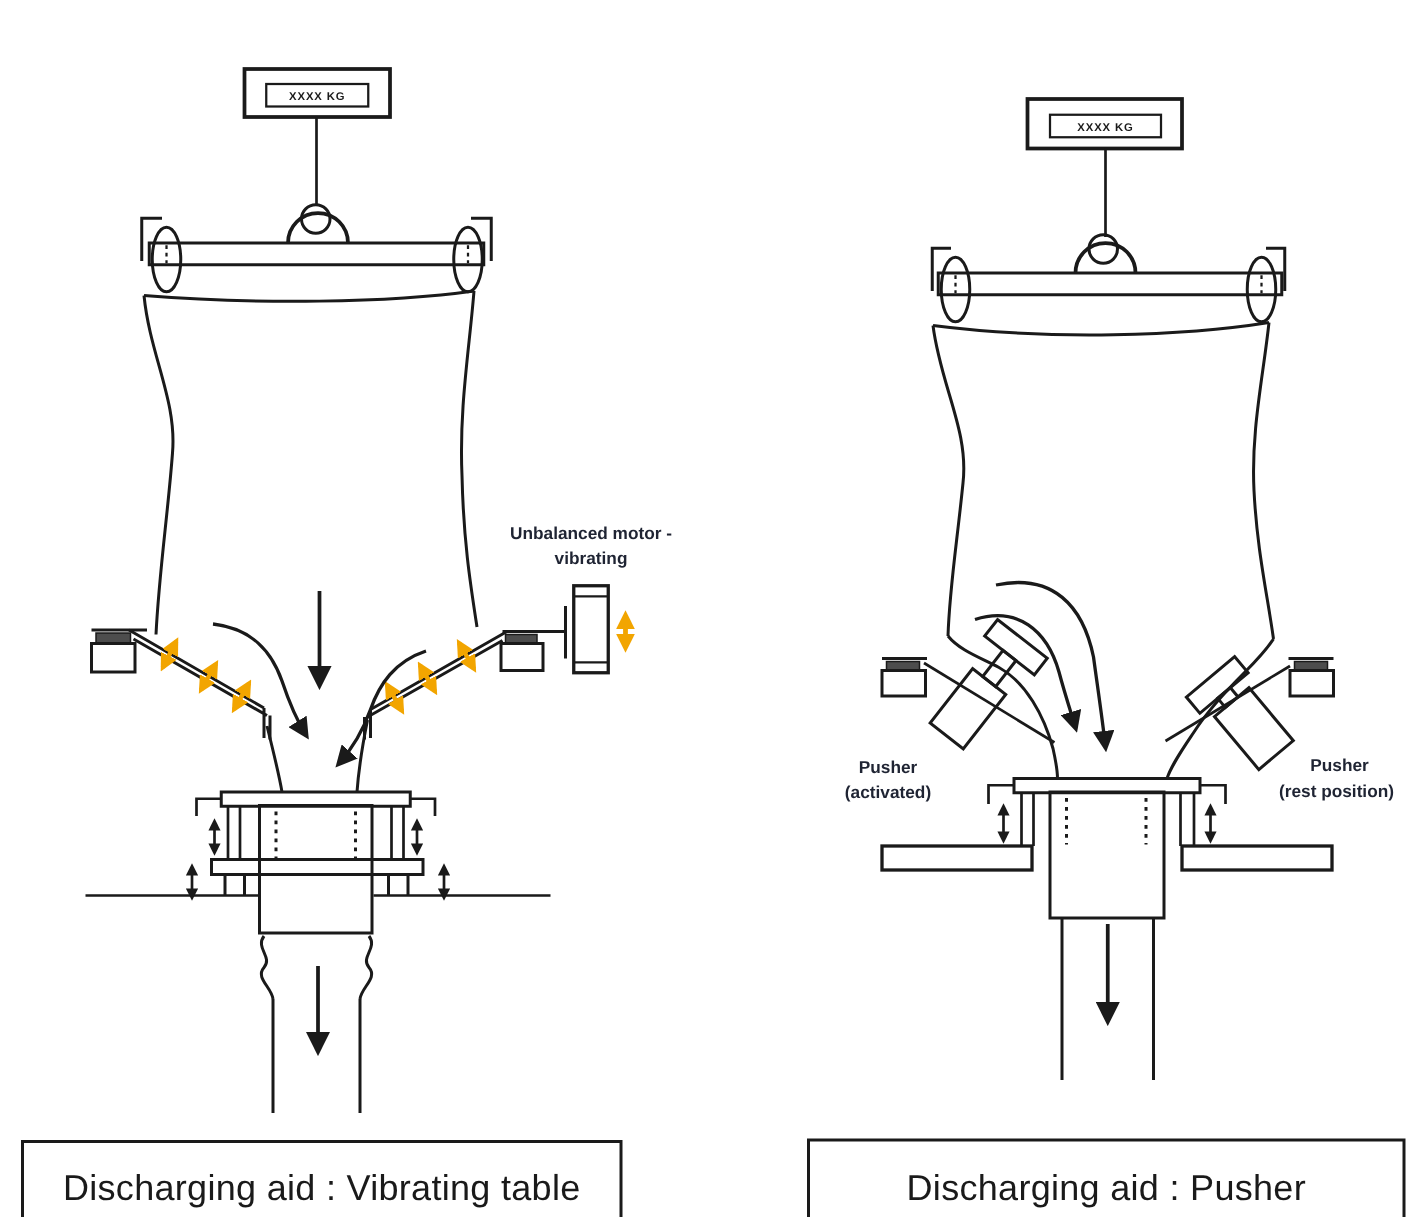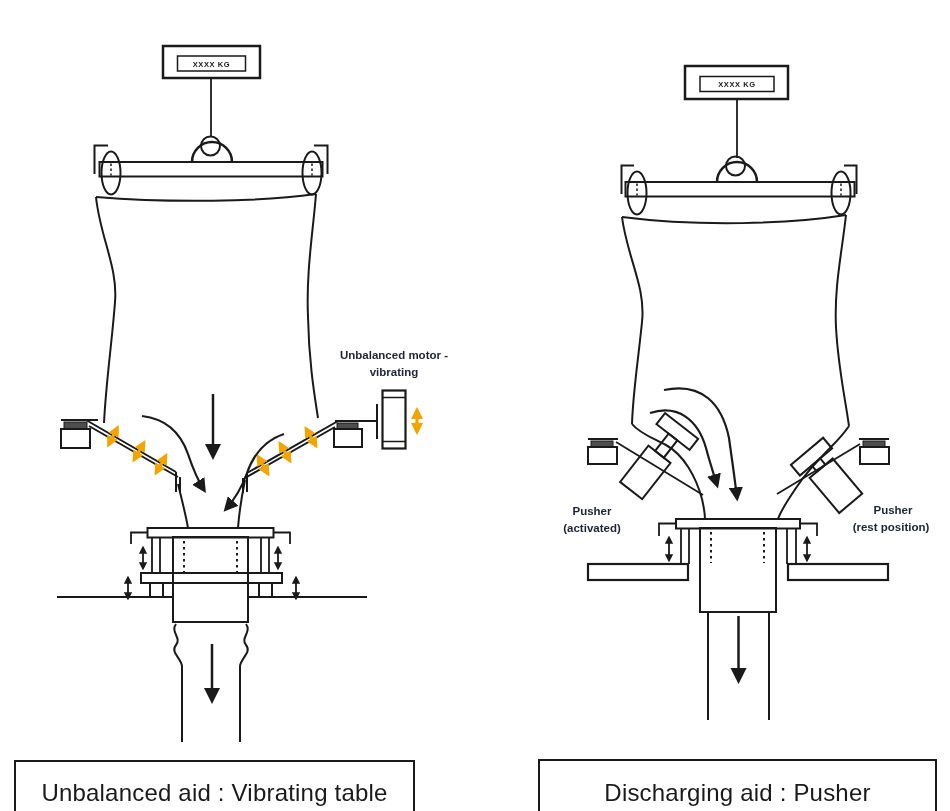--- a/index.html
+++ b/index.html
@@ -246,19 +246,19 @@
     </g>
 
     <g>
       <line class="ln" x1="708" y1="580" x2="708" y2="688" stroke-width="2"></line>
       <line class="ln" x1="769" y1="580" x2="769" y2="688" stroke-width="2"></line>
       <line class="ln" x1="738.5" y1="584" x2="738.5" y2="648" stroke-width="2.5" marker-end="url(#aRb)"></line>
     </g>
   </svg>
 
   <div id="caption-left" class="caption-box">
-    <span>Unbalanced aid : Vibrating table</span>
+    <span>Discharging aid : Vibrating table</span>
   </div>
   <div id="caption-right" class="caption-box">
     <span>Discharging aid : Pusher</span>
   </div>
 
 </div>
 
 </body></html>

